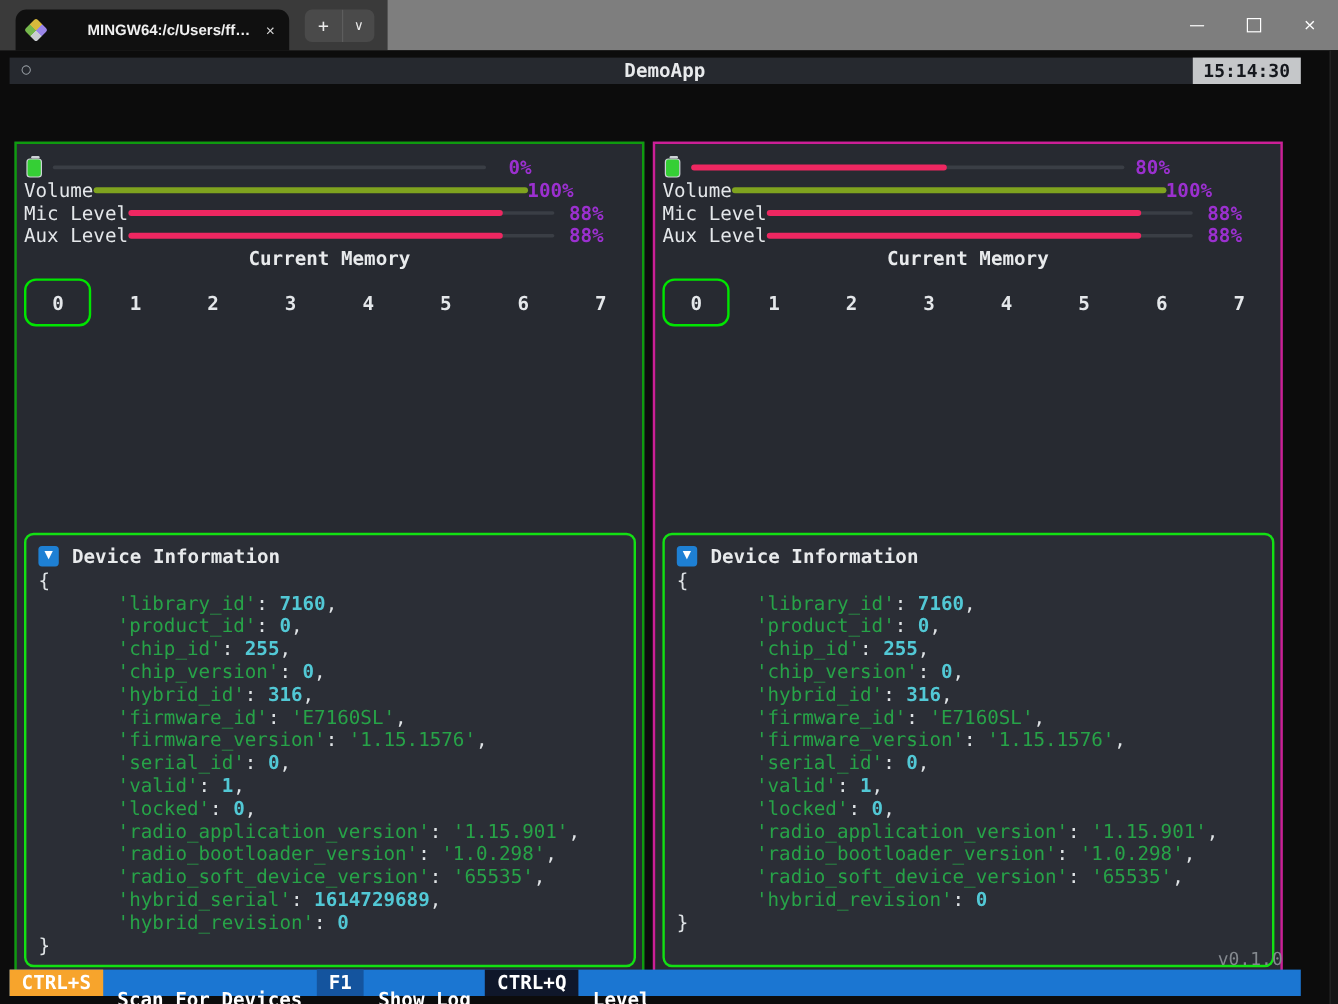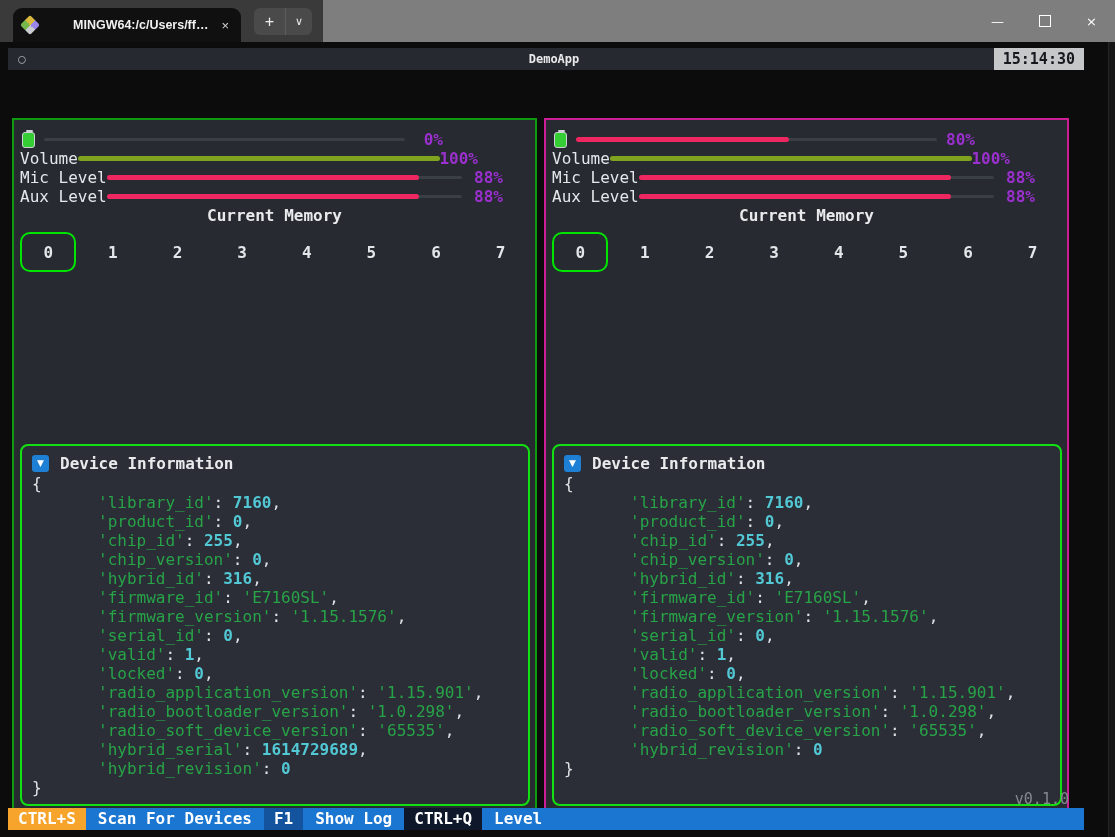--- a/index.html
+++ b/index.html
@@ -25,21 +25,21 @@
   .wc{width:47px;height:42px;display:flex;align-items:center;justify-content:center;color:#ffffff;
     font-size:13px;font-family:"DejaVu Sans",sans-serif;}
   .wc .box{width:10px;height:10px;border:1.4px solid #fff;display:block;}
   
   .terminal{position:absolute;left:0;top:42px;right:0;bottom:0;background:#0c0c0c;}
   .edge-strip{position:absolute;right:0;top:0;bottom:0;width:6px;background:#161616;border-left:1px solid #262626;}
   .appbar{position:absolute;left:8px;top:6px;width:1076px;height:22px;background:#26292f;
     display:flex;align-items:center;}
   .app-icon{color:#9aa0a6;margin-left:10px;font-size:13px;line-height:22px;z-index:2;}
   .app-title{position:absolute;left:16px;right:0;text-align:center;color:#e8eaec;font-weight:bold;
-    font-size:12px;line-height:22px;}
+    font-size:16px;line-height:22px;}
   .clock{margin-left:auto;background:#c5c7c9;color:#15181d;font-weight:bold;font-size:15px;
     padding:0 9px;line-height:22px;z-index:2;}
   
   .panel{position:absolute;top:76px;width:525px;height:712px;background:#272a31;
     border:2px solid #0f9b0f;box-sizing:border-box;}
   .panel.left{left:12px;}
   .panel.right{left:544px;}
   .srow{position:absolute;left:0;width:521px;height:19px;font-size:16px;line-height:19px;color:#e4e7ea;}
   .slabel{position:absolute;left:6px;top:0;}
   .track{position:absolute;top:8px;height:3px;background:var(--track,#3a3e45);border-radius:2px;}
@@ -69,21 +69,21 @@
   .jbrace{padding-left:10px;color:#dfe3e6;}
   .jline{padding-left:76px;white-space:nowrap;}
   .jkey,.jstr{color:var(--green,#27a348);}
   .jpunct{color:#dfe3e6;}
   .jnum{color:var(--cyan,#52c8d5);font-weight:bold;}
   
   .version{position:absolute;top:748px;right:46px;color:#84898f;font-size:15px;line-height:18px;}
   .footer{position:absolute;left:8px;top:766px;width:1076px;height:22px;display:flex;
     font-size:16px;line-height:22px;font-weight:bold;color:#fff;background:#1b76d2;}
   .fkey{padding:0 10px;background:#14549e;}
-  .flabel{padding:0 12px;}
+  .flabel{padding:14px 12px;}
 </style>
 </head>
 <body>
 
 <div class="window">
 
   <div class="titlebar">
     <div class="tabzone">
       <div class="tab">
         <span class="msys-icon"></span>

